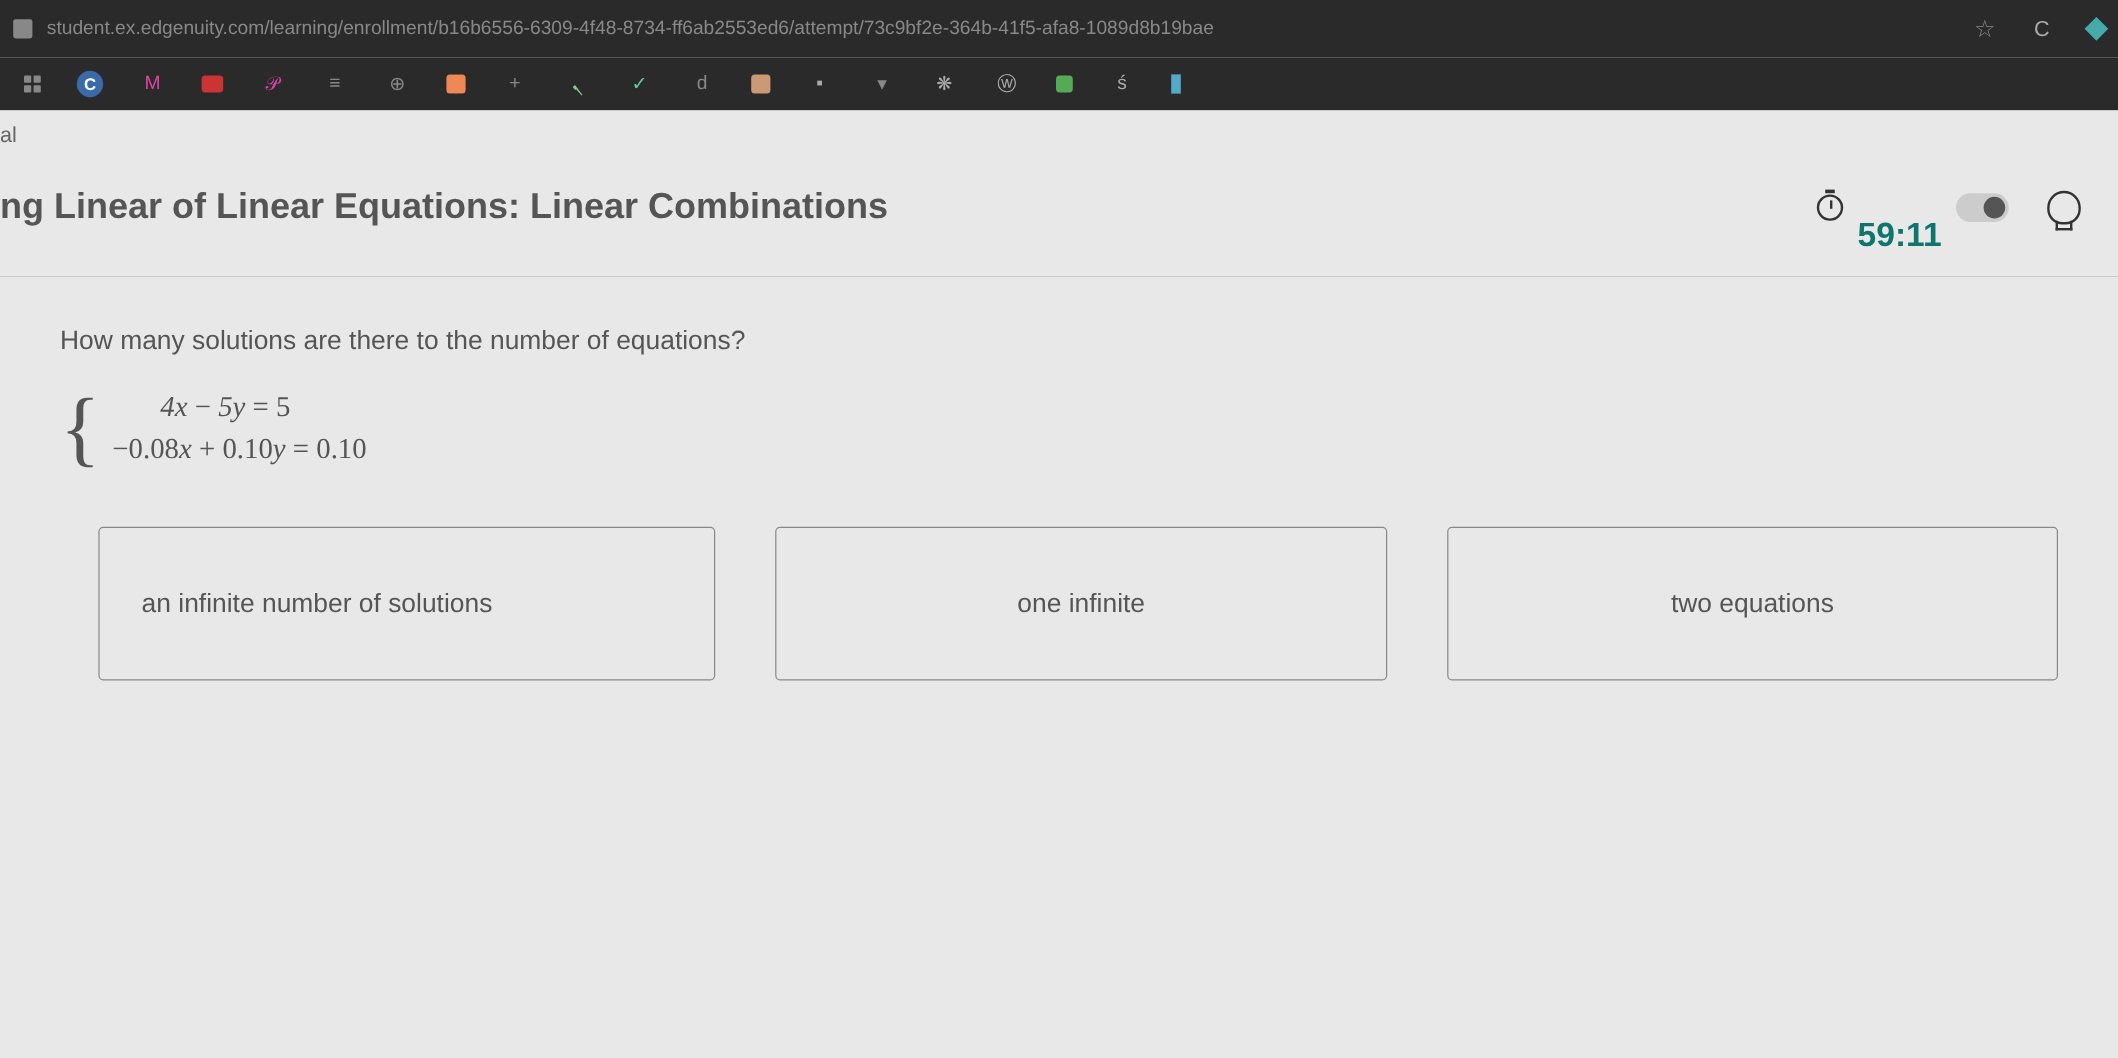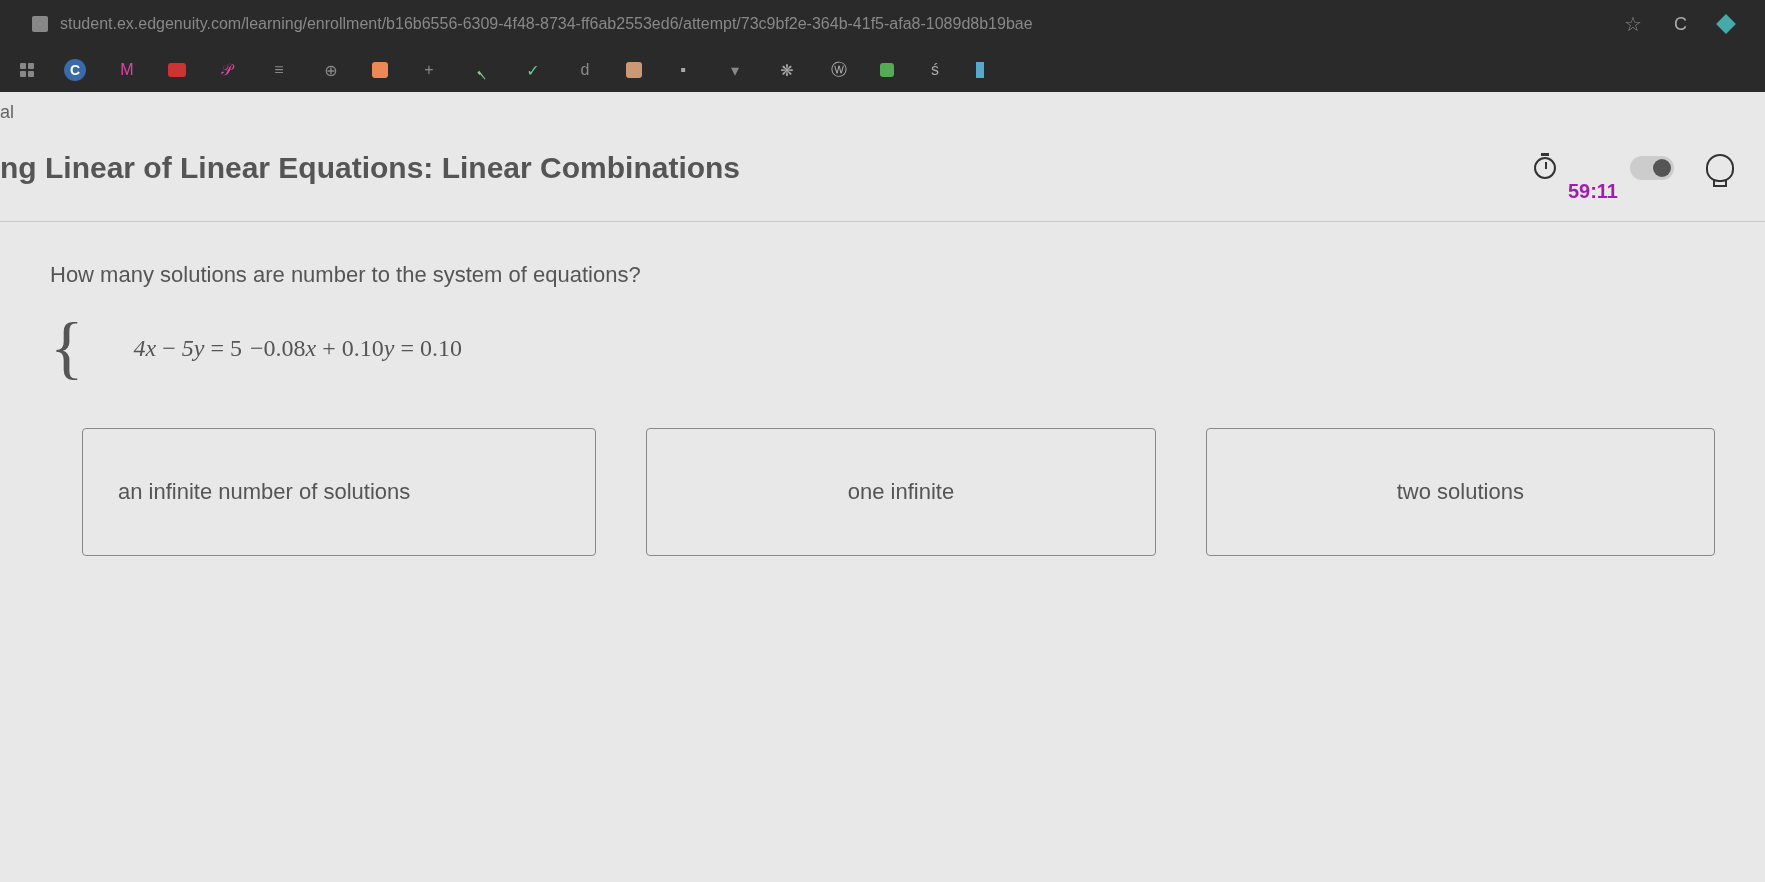--- a/index.html
+++ b/index.html
@@ -8,21 +8,21 @@
       background: #e8e8e8;
       width: 1765px;
       height: 882px;
       overflow: hidden;
     }
     .browser-chrome {
       background: #2a2a2a;
       height: 48px;
       display: flex;
       align-items: center;
-      padding: 0 32px;
+      padding: 0 11px;
       gap: 12px;
     }
     .tab-icon {
       width: 16px;
       height: 16px;
       background: #888;
       border-radius: 2px;
     }
     .url-text {
       color: #888;
@@ -127,22 +127,22 @@
       transform: translateX(-50%);
     }
     .timer-icon::after {
       content: '';
       position: absolute;
       top: 3px; left: 50%;
       width: 2px; height: 7px;
       background: #333;
     }
     .timer-text {
-      color: #a21caf;
-      font-size: 20px;
+      color: #0f766e;
+      font-size: 28px;
       font-weight: bold;
       margin-top: 47px;
     }
     .toggle {
       width: 44px;
       height: 24px;
       background: #ccc;
       border-radius: 12px;
       position: relative;
     }
@@ -187,21 +187,21 @@
       color: #555;
       font-size: 24px;
       margin-bottom: 50px;
     }
     .brace {
       font-size: 70px;
       line-height: 60px;
       margin-right: 10px;
       font-weight: 100;
     }
-    .eq-lines { display:flex; flex-direction:row; gap:8px;}
+    .eq-lines { display:flex; flex-direction:column; gap:8px;}
     .eq-line1 { padding-left: 40px;}
     .answer-row {
       display: flex;
       gap: 50px;
       margin-left: 32px;
     }
     .answer-btn {
       flex: 1;
       min-height: 128px;
       background: #e8e8e8;
@@ -266,34 +266,34 @@
     <div class="timer-area">
       <div class="timer-icon"></div>
       <div class="timer-text">59:11</div>
       <div class="toggle"></div>
       <div class="bulb-icon"></div>
     </div>
   </div>
 </div>
 
 <div class="content">
-  <div class="question-text">How many solutions are number to the system of equations?</div>
+  <div class="question-text">How many solutions are there to the number of equations?</div>
 
   <div class="equation-block">
     <div class="brace">{</div>
     <div class="eq-lines">
       <div class="eq-line1"><span style="font-style:italic">4x</span> − <span style="font-style:italic">5y</span> = 5</div>
       <div>−0.08<span style="font-style:italic">x</span> + 0.10<span style="font-style:italic">y</span> = 0.10</div>
     </div>
   </div>
 
   <div class="answer-row">
     <div class="answer-btn">
       <span class="label">an infinite number of solutions</span>
     </div>
     <div class="answer-btn">
       <span class="label">one infinite</span>
     </div>
     <div class="answer-btn">
-      <span class="label">two solutions</span>
+      <span class="label">two equations</span>
     </div>
   </div>
 </div>
 
 </body></html>

